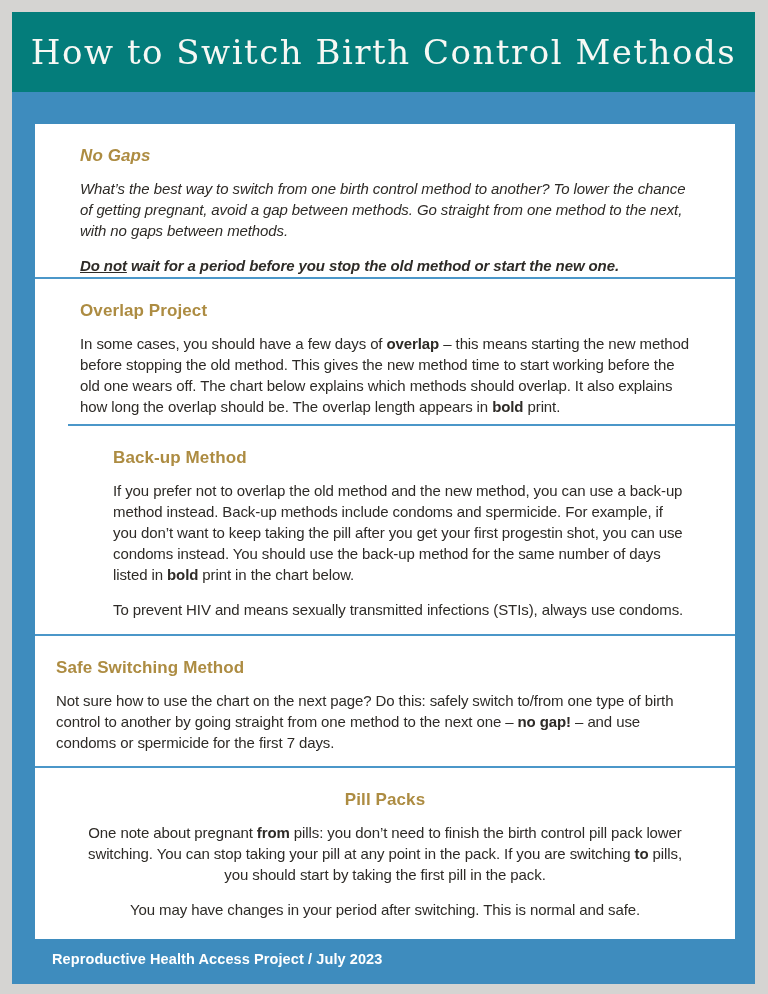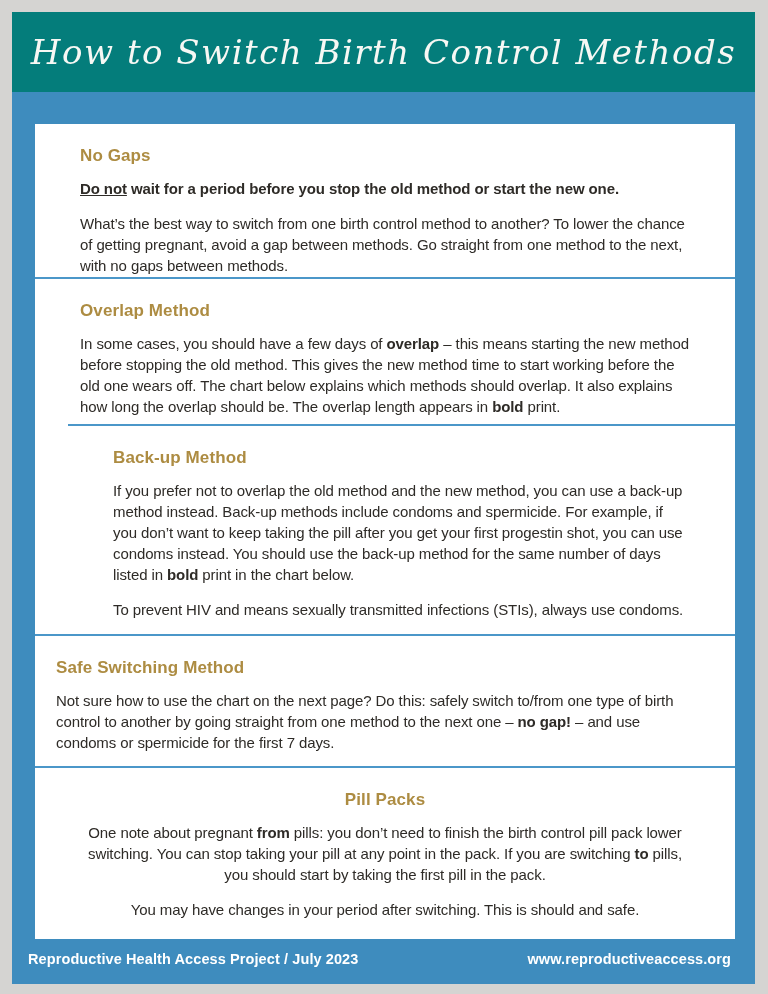--- a/index.html
+++ b/index.html
@@ -20,38 +20,37 @@
     display: flex; flex-direction: column;
   }
   .header-band {
     height: 80px; flex: 0 0 80px;
     background: #047d7b;
     display: flex; align-items: center; justify-content: center;
   }
   .doc-title {
     color: #f7f8f4;
     font-family: "DejaVu Serif", serif;
-    font-style: italic;
     font-weight: 400;
     font-size: 34px;
     letter-spacing: 1.5px;
     white-space: nowrap;
   }
   .content {
     padding: 32px 20px 0 23px;
   }
   .card {
     background: #ffffff;
     width: 700px;
   }
   .sec {
     padding: 22px 45px 0 45px;
   }
   .sec + .sec { border-top: 2px solid #4b97c9; }
-  .sec-0 { min-height: 153px; }
+  .sec-0 { min-height: 153px; font-style: italic; }
   .sec-1 { min-height: 147px; }
   .sec-2 { min-height: 177px; margin-left: 33px; }
   .sec-3 { min-height: 132px; padding-left: 21px; }
   .sec-4 { min-height: 173px; text-align: center; }
   .sec h2 {
     color: #ad8c42;
     font-size: 17px;
     font-weight: 700;
     margin: 0 0 12px 0;
     letter-spacing: 0.1px;
@@ -61,21 +60,21 @@
     font-size: 15px;
     line-height: 21px;
     margin: 0 0 14px 0;
     letter-spacing: -0.1px;
   }
   .sec p b { font-weight: 700; }
   .sec p .u { text-decoration: underline; }
   .footer-row {
     flex: 1 1 auto;
     display: flex; justify-content: space-between; align-items: flex-end;
-    padding: 0 24px 17px 16px;
+    padding: 0 24px 17px 40px;
   }
   .footer-row span {
     color: #ffffff;
     font-size: 14.5px;
     font-weight: 700;
     letter-spacing: 0.1px;
   }
 </style>
 </head>
 <body>
@@ -85,48 +84,47 @@
 
     <div class="header-band">
       <div class="doc-title">How to Switch Birth Control Methods</div>
     </div>
 
     <div class="content">
       <div class="card">
 
         <section class="sec sec-0">
           <h2>No Gaps</h2>
+          <p><span>What’s the best way to switch from one birth control method to another? To lower the chance of getting pregnant, avoid a gap between methods. Go straight from one method to the next, with no gaps between methods.</span></p>
           <p><b class="u">Do not</b><b> wait for a period before you stop the old method or start the new one.</b></p>
-          <p><span>What’s the best way to switch from one birth control method to another? To lower the chance of getting pregnant, avoid a gap between methods. Go straight from one method to the next, with no gaps between methods.</span></p>
         </section>
 
         <section class="sec sec-1">
-          <h2>Overlap Method</h2>
+          <h2>Overlap Project</h2>
           <p><span>In some cases, you should have a few days of </span><b>overlap</b><span> – this means starting the new method before stopping the old method. This gives the new method time to start working before the old one wears off. The chart below explains which methods should overlap. It also explains how long the overlap should be. The overlap length appears in </span><b>bold</b><span> print.</span></p>
         </section>
 
         <section class="sec sec-2">
           <h2>Back-up Method</h2>
           <p><span>If you prefer not to overlap the old method and the new method, you can use a back-up method instead. Back-up methods include condoms and spermicide. For example, if you don’t want to keep taking the pill after you get your first progestin shot, you can use condoms instead. You should use the back-up method for the same number of days listed in </span><b>bold</b><span> print in the chart below.</span></p>
           <p><span>To prevent HIV and means sexually transmitted infections (STIs), always use condoms.</span></p>
         </section>
 
         <section class="sec sec-3">
           <h2>Safe Switching Method</h2>
           <p><span>Not sure how to use the chart on the next page? Do this: safely switch to/from one type of birth control to another by going straight from one method to the next one – </span><b>no gap!</b><span> – and use condoms or spermicide for the first 7 days.</span></p>
         </section>
 
         <section class="sec sec-4">
           <h2>Pill Packs</h2>
           <p><span>One note about pregnant </span><b>from</b><span> pills: you don’t need to finish the birth control pill pack lower switching. You can stop taking your pill at any point in the pack. If you are switching </span><b>to</b><span> pills, you should start by taking the first pill in the pack.</span></p>
-          <p><span>You may have changes in your period after switching. This is should and safe.</span></p>
+          <p><span>You may have changes in your period after switching. This is normal and safe.</span></p>
         </section>
 
       </div>
     </div>
 
     <div class="footer-row">
       <span>Reproductive Health Access Project / July 2023</span>
-      <span>www.reproductiveaccess.org</span>
     </div>
 
   </div>
 </div>
 
 </body></html>

